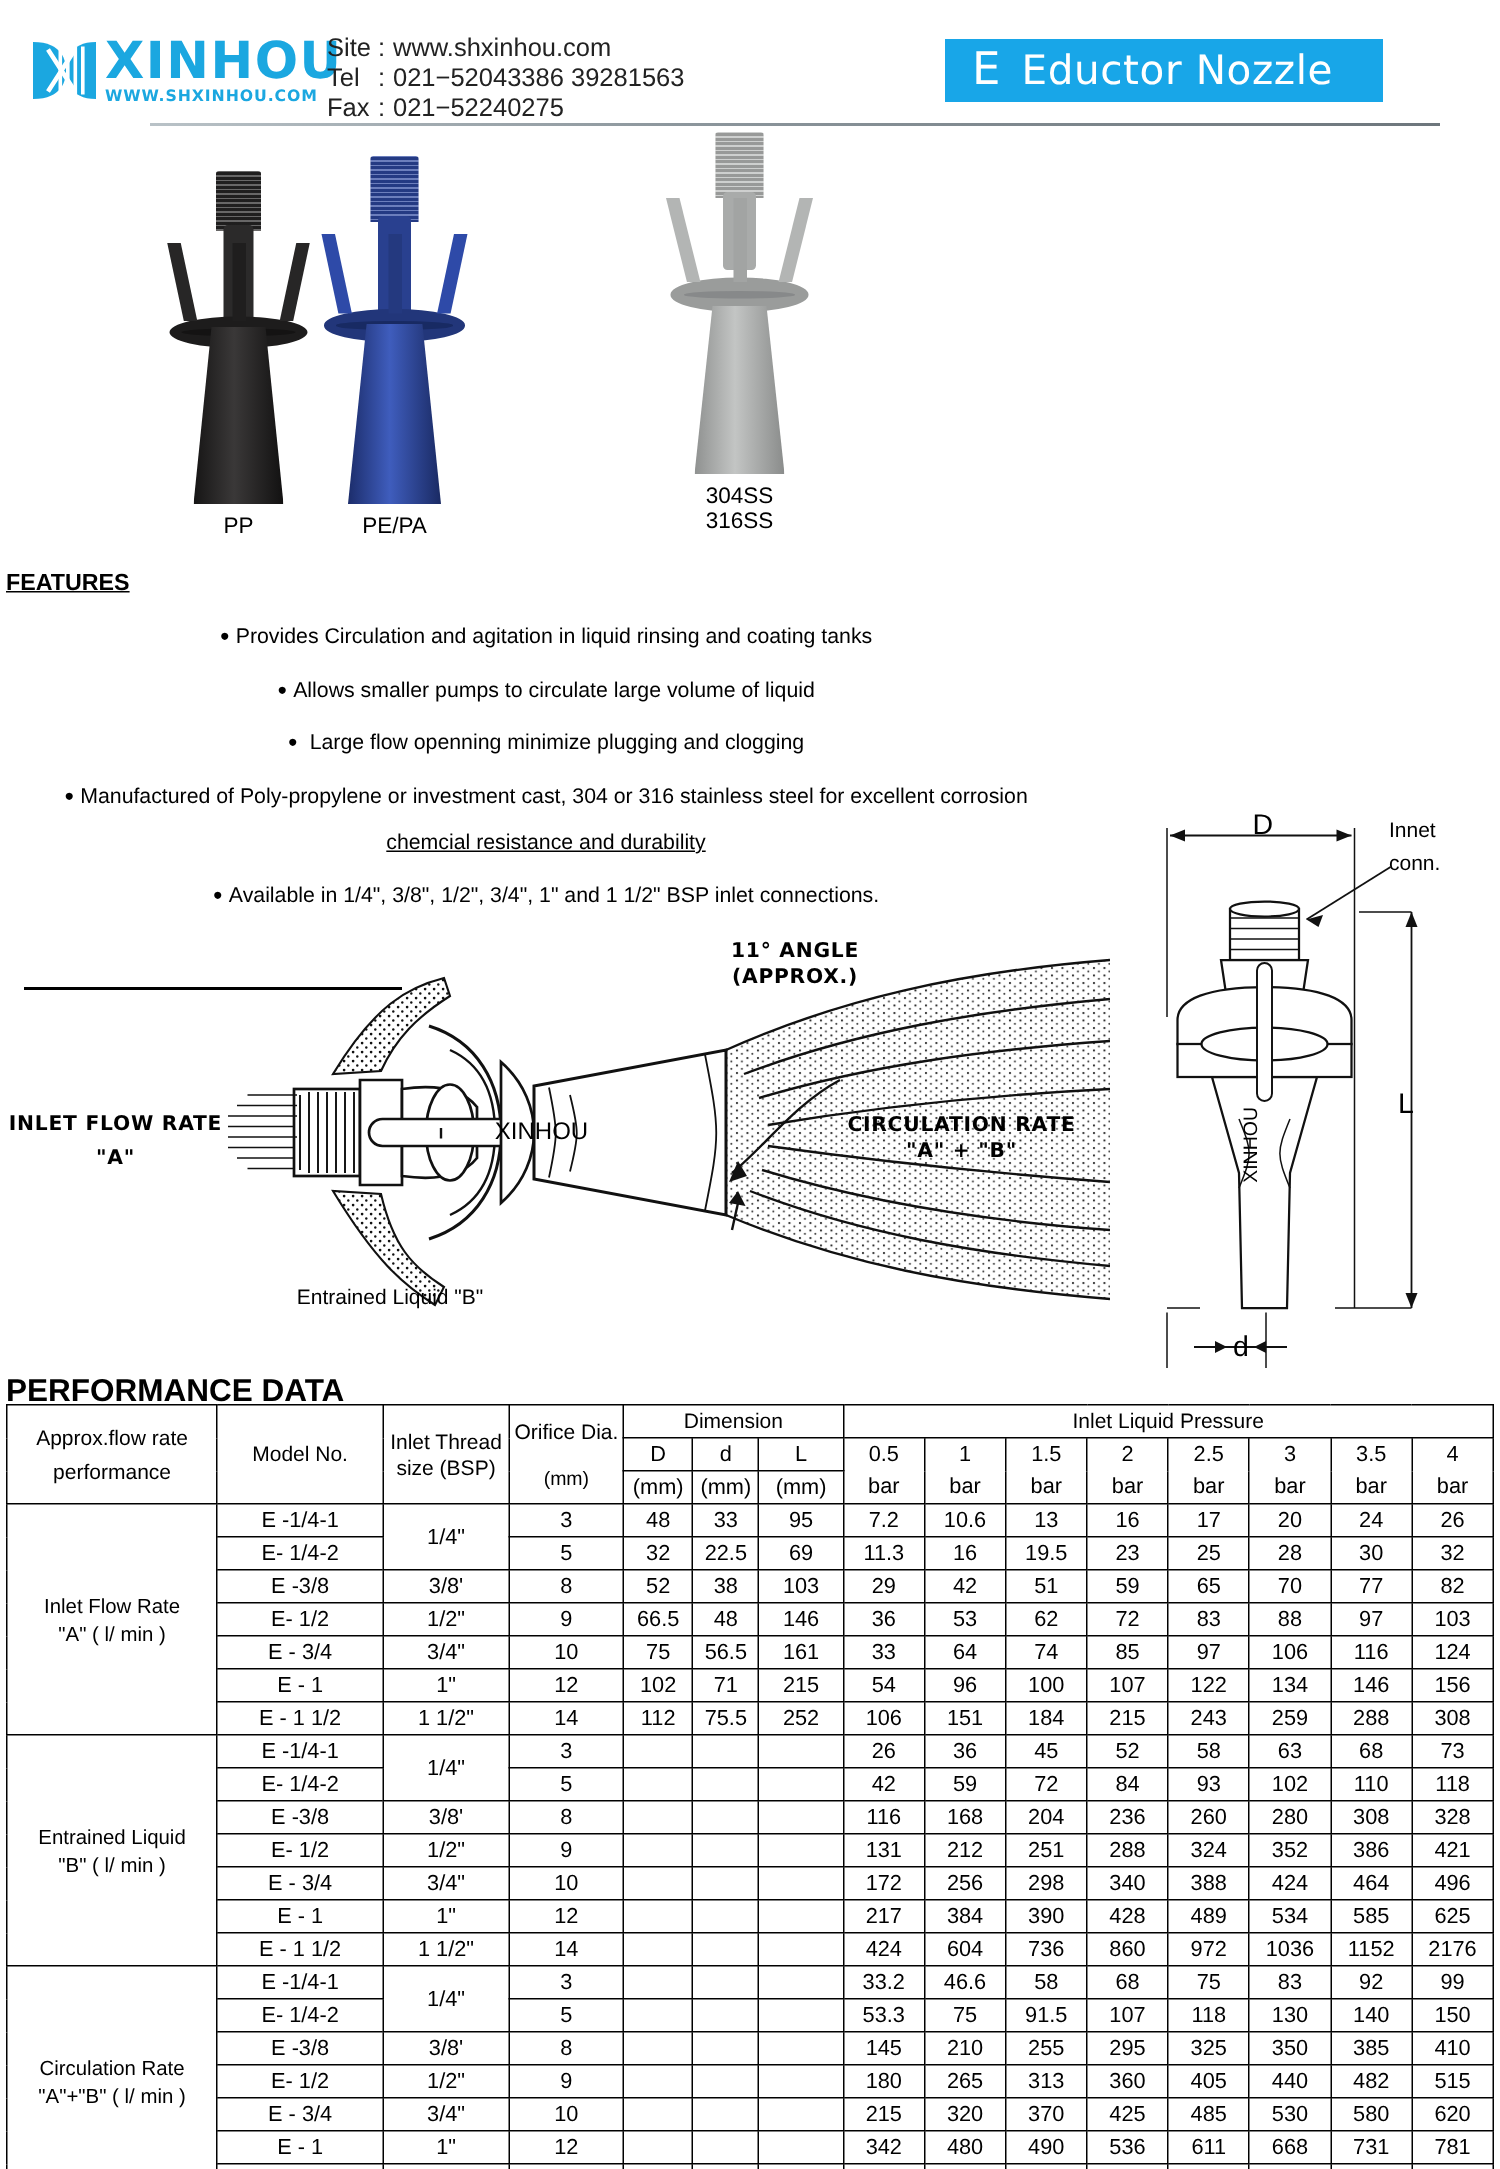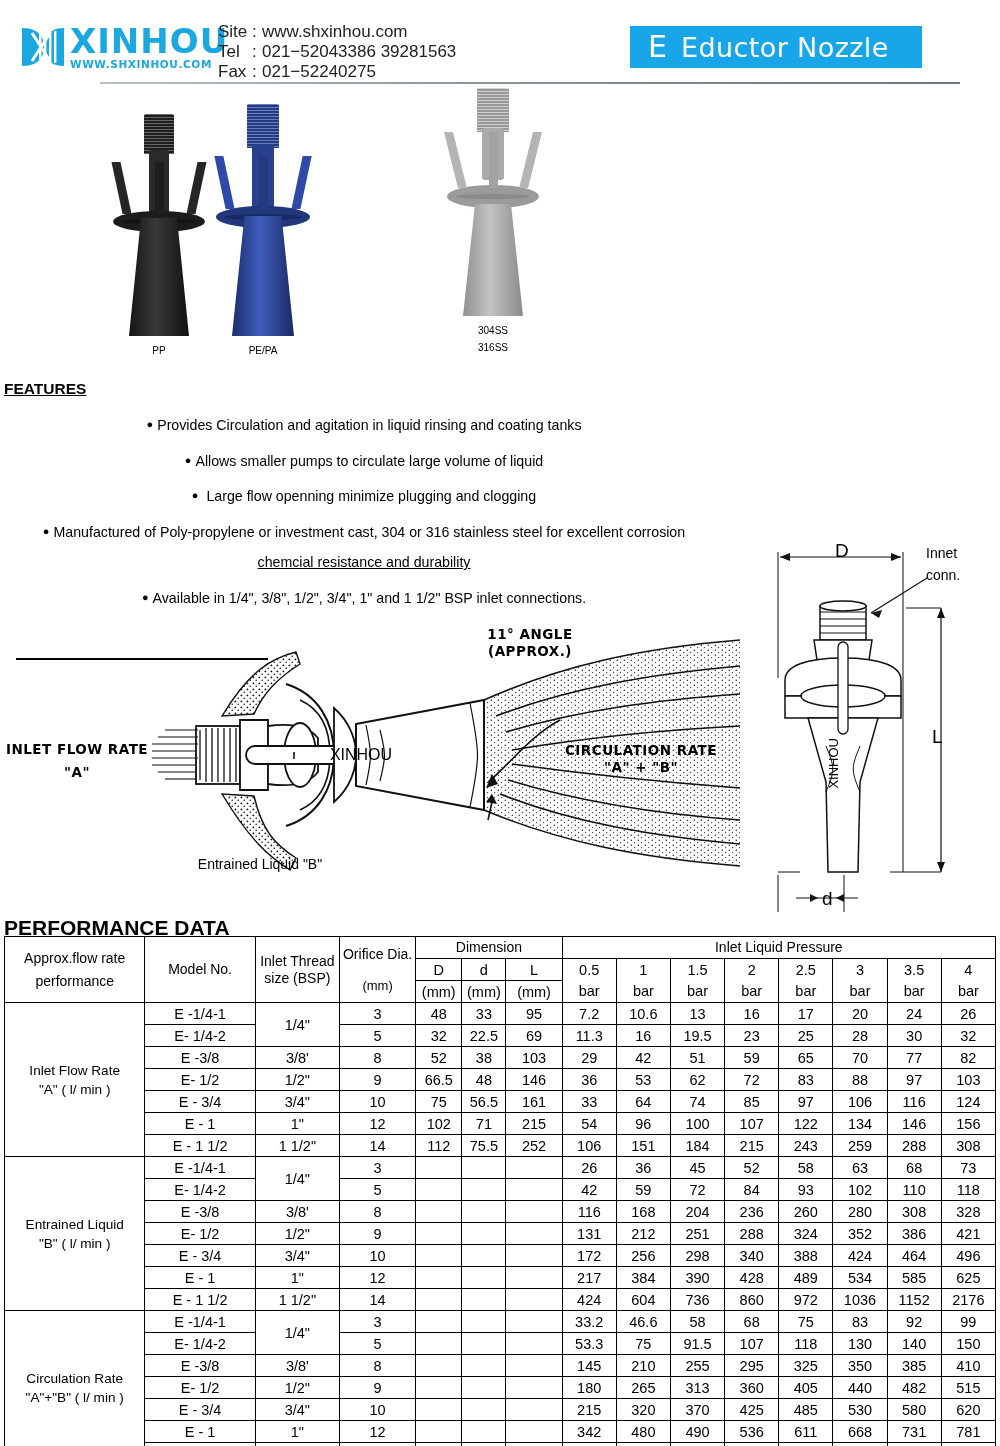--- a/index.html
+++ b/index.html
@@ -28,21 +28,21 @@
     background:#18a6e8;display:flex;align-items:center;}
   .badge .e{color:#fff;font-size:30px;padding:0 14px 0 18px;line-height:1;
     font-family:"DejaVu Sans",sans-serif;}
   .badge .t{color:#fff;font-size:27px;letter-spacing:0.4px;line-height:1;
     font-family:"DejaVu Sans",sans-serif;}
 
   
   .photos{position:absolute;left:0;top:100px;width:1000px;height:270px;}
   .nz{position:absolute;bottom:34px;}
   .nz .cap{position:absolute;left:50%;transform:translateX(-50%);
-    top:100%;margin-top:6px;font-size:10px;white-space:nowrap;text-align:center;
+    top:100%;margin-top:6px;font-size:15px;white-space:nowrap;text-align:center;
     line-height:17px;}
   .nz-body{position:relative;width:100%;height:100%;}
   .stem{position:absolute;left:50%;transform:translateX(-50%);top:0;border-radius:2px 2px 0 0;}
   .stem .thr{position:absolute;left:0;right:0;top:0;bottom:0;
     background-image:repeating-linear-gradient(to bottom,rgba(255,255,255,.30) 0 1px,rgba(0,0,0,.18) 1px 3px);}
   .collar{position:absolute;left:50%;transform:translateX(-50%);border-radius:3px;}
   .cage{position:absolute;left:50%;transform:translateX(-50%);}
   .cage .ring{position:absolute;left:0;right:0;bottom:0;height:30%;
     border-radius:50%;border-style:solid;box-sizing:border-box;}
   .cage .arm{position:absolute;width:9px;top:0;bottom:26%;}

